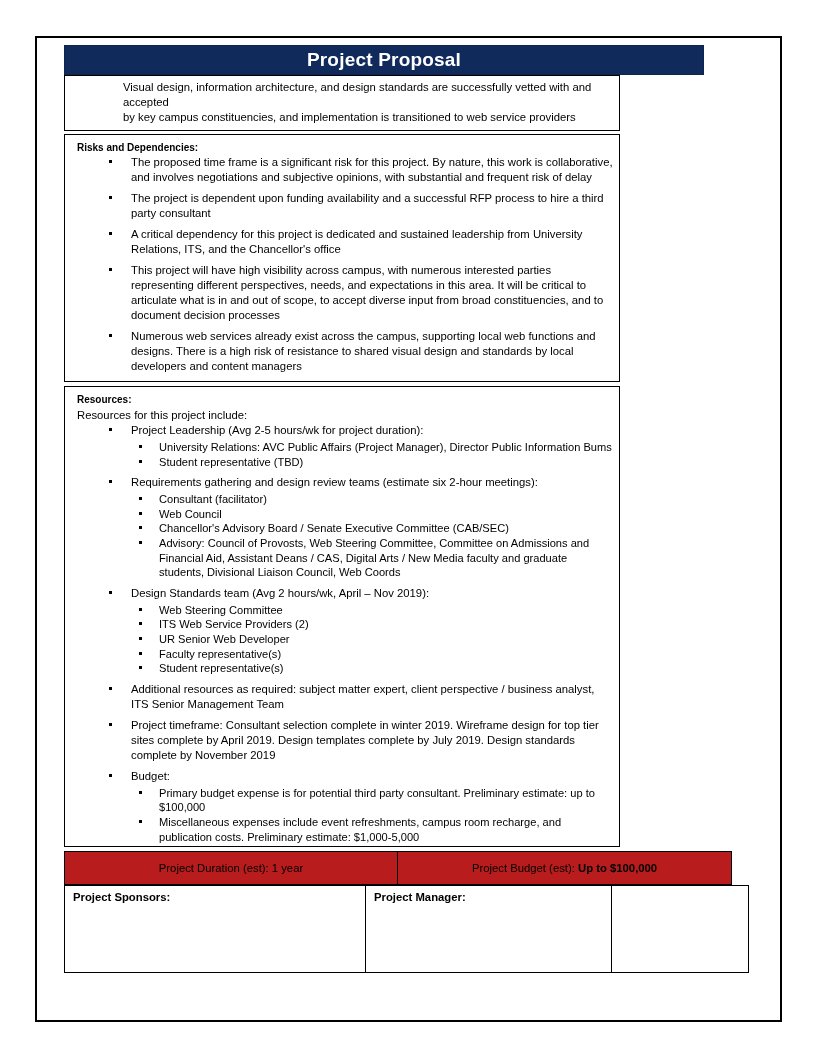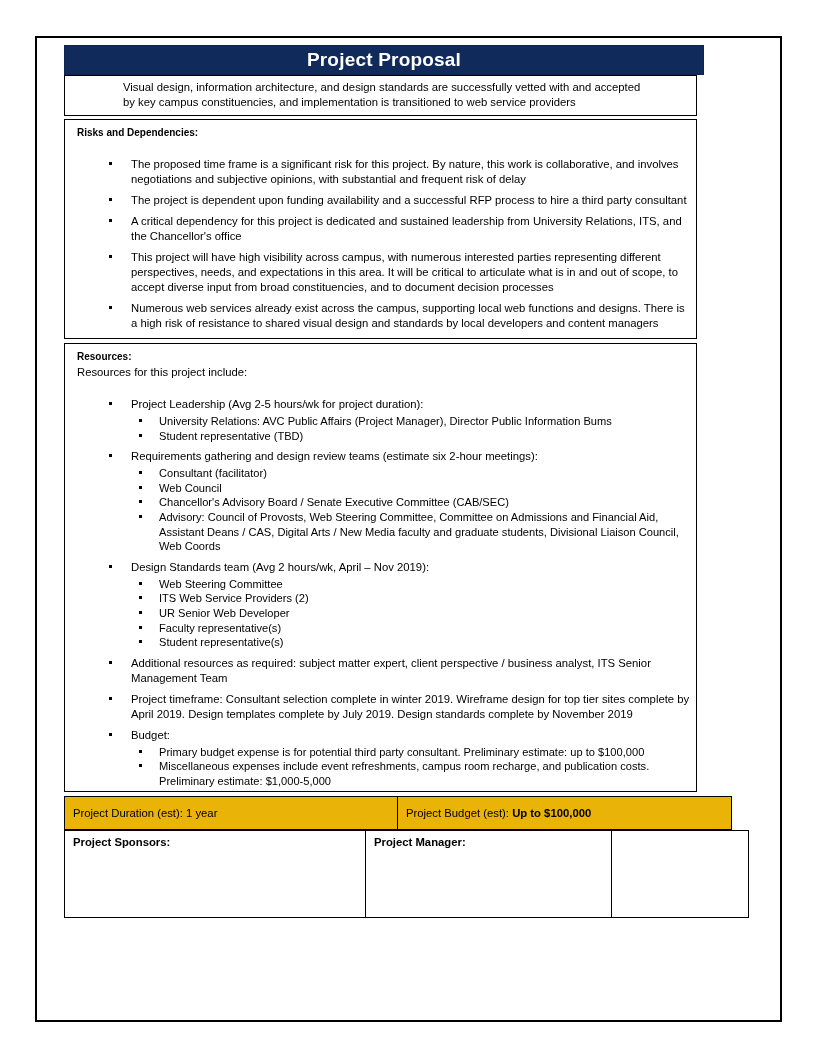--- a/index.html
+++ b/index.html
@@ -51,21 +51,21 @@
     font-size: 19px;
     font-weight: bold;
     letter-spacing: 0.2px;
   }
 
   
   .box {
     border: 1.5px solid #000000;
     box-sizing: border-box;
     background: #ffffff;
-    width: 633px;
+    width: 556px;
   }
 
   .intro-box {
     padding: 4px 6px 5px 6px;
   }
   .intro-line {
     font-size: 11.3px;
     line-height: 15px;
     padding-left: 52px;
   }
@@ -98,21 +98,21 @@
     padding: 0;
   }
   ul.lvl1 > li {
     position: relative;
     padding-left: 60px;
     font-size: 11.3px;
     line-height: 15px;
     margin-top: 6px;
   }
   ul.lvl1 > li:first-child {
-    margin-top: 17px;
+    margin-top: 0;
   }
   ul.lvl1 > li > .bullet {
     position: absolute;
     left: 38px;
     top: 5px;
     width: 3px;
     height: 3px;
     background: #000000;
   }
   ul.lvl2 {
@@ -142,23 +142,24 @@
     border-collapse: collapse;
     table-layout: fixed;
   }
   .meta-table td {
     border: 1.5px solid #000000;
     font-size: 11.3px;
     padding: 5px 8px;
     vertical-align: top;
   }
   .meta-table td.grey {
-    background: #eab308;
+    background: #b91c1c;
     height: 22px;
     vertical-align: middle;
+    text-align: center;
   }
   .meta-table td.tall {
     height: 76px;
   }
   .meta-table .label-bold {
     font-weight: bold;
     font-size: 11.3px;
   }
   .budget-strong {
     font-weight: bold;

